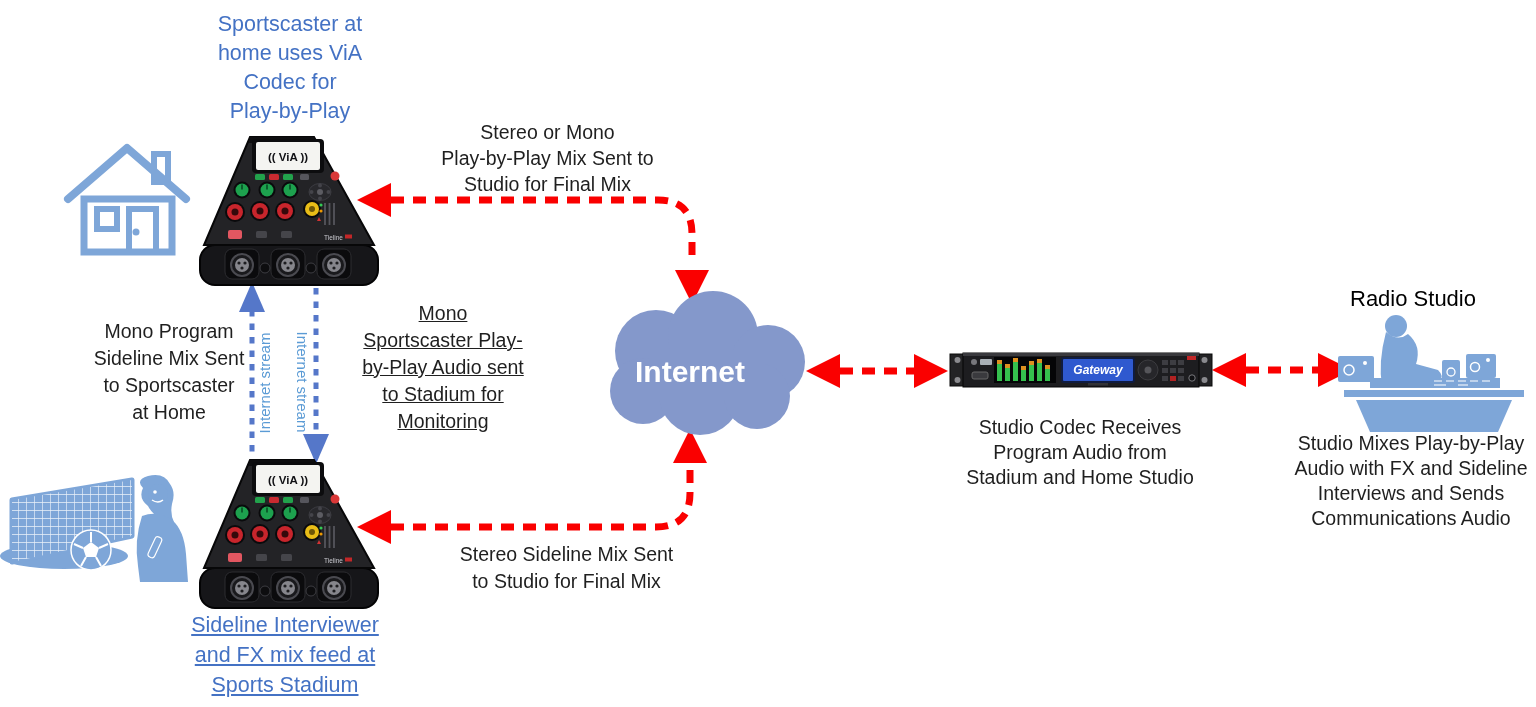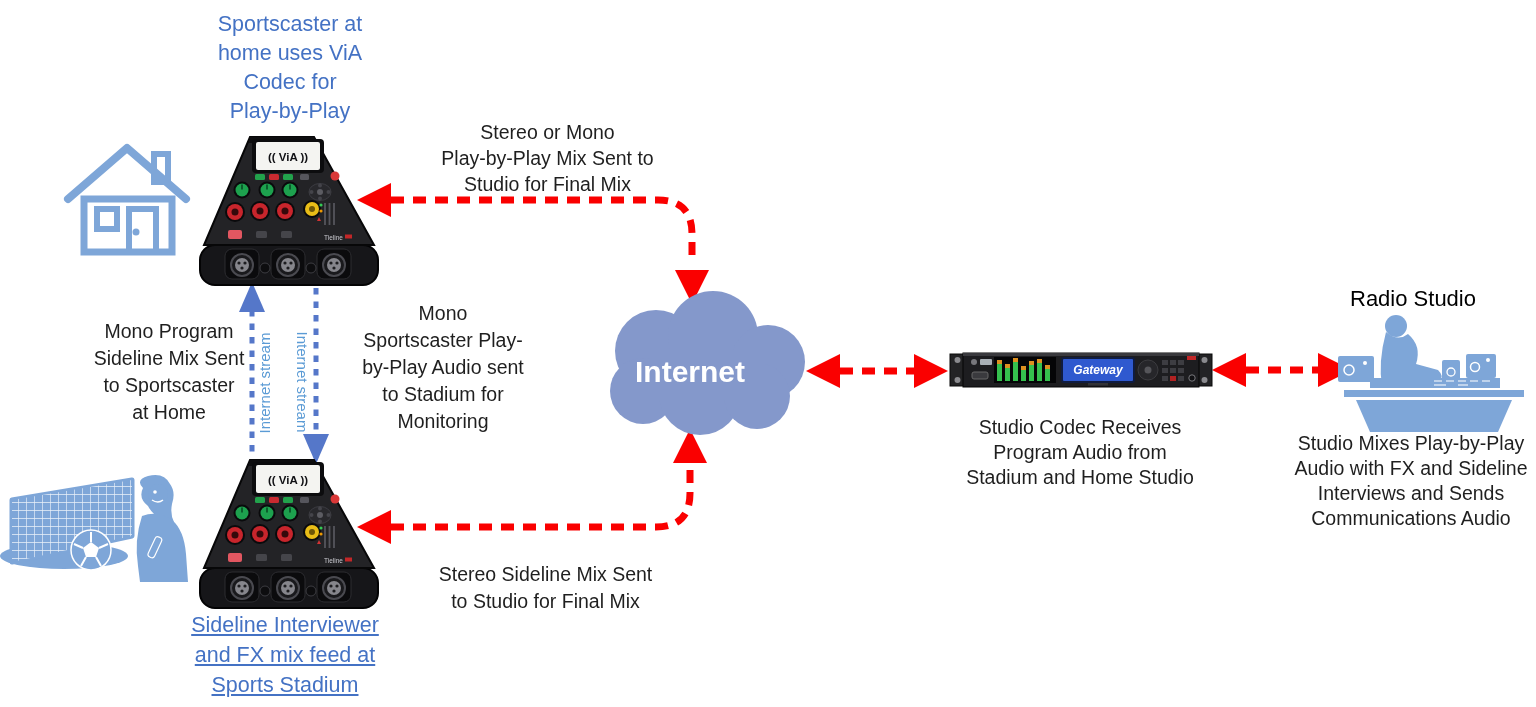--- a/index.html
+++ b/index.html
@@ -272,31 +272,31 @@
 <div class="cap blue" style="left:155px;top:10px;width:270px;">Sportscaster at
 home uses ViA
 Codec for
 Play-by-Play</div>
 
 <div class="cap lh27" style="left:83px;top:318px;width:172px;">Mono Program
 Sideline Mix Sent
 to Sportscaster
 at Home</div>
 
-<div class="cap lh27" style="left:333px;top:300px;width:220px;">Mono
+<div class="cap lh27" style="left:333px;top:300px;width:220px;text-decoration:underline;">Mono
 Sportscaster Play-
 by-Play Audio sent
 to Stadium for
 Monitoring</div>
 
 <div class="vlabel" style="left:205px;top:374px;transform:rotate(-90deg);">Internet stream</div>
 
 <div class="vlabel" style="left:242px;top:373px;transform:rotate(90deg);">Internet stream</div>
 
-<div class="cap lh27" style="left:398px;top:541px;width:295px;margin-top:20px;">Stereo Sideline Mix Sent
+<div class="cap lh27" style="left:419px;top:541px;width:295px;">Stereo Sideline Mix Sent
 to Studio for Final Mix</div>
 
 <div class="cap blue" style="left:160px;top:610px;width:250px;line-height:30px;text-decoration:underline;">Sideline Interviewer
 and FX mix feed at
 Sports Stadium</div>
 
 <div class="cap lh25" style="left:925px;top:391px;width:310px;margin-top:24px;">Studio Codec Receives
 Program Audio from
 Stadium and Home Studio</div>
 

